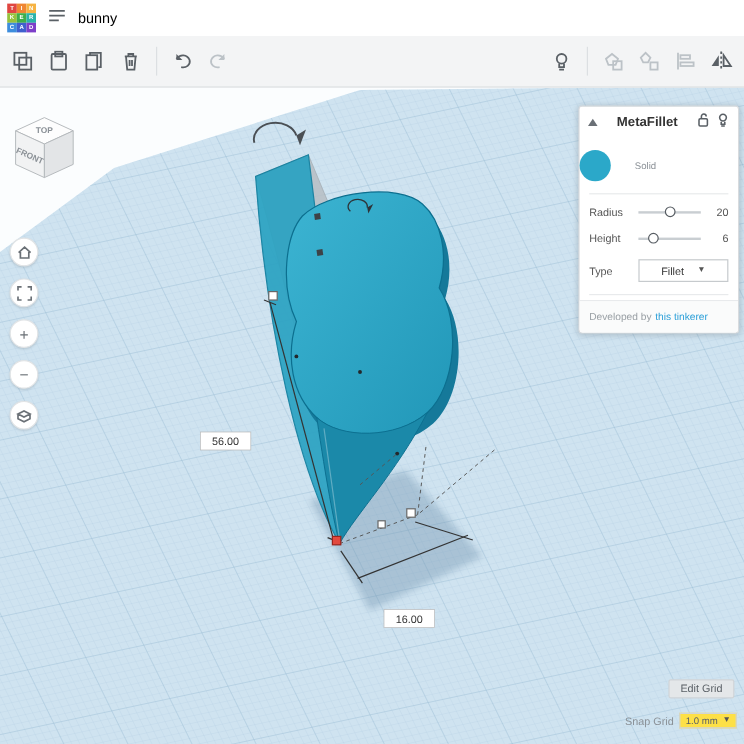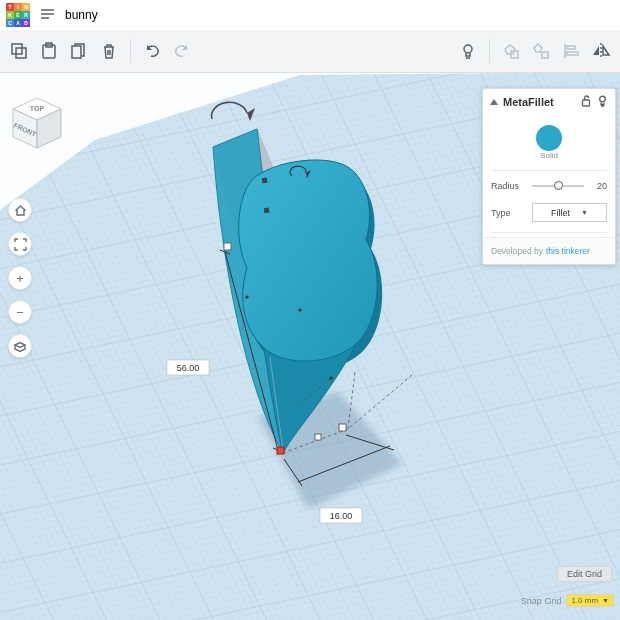--- a/index.html
+++ b/index.html
@@ -40,24 +40,24 @@
            border:1px solid #e1e4e6;box-shadow:0 1px 2px rgba(0,0,0,.12);display:flex;
            align-items:center;justify-content:center;color:#6a7076;font-size:13px;z-index:6;}
   .nav-btn svg{stroke:#6a7076;fill:none;stroke-width:1.4;}
 
   
   .panel{position:absolute;top:88px;right:4px;width:132px;background:#fff;border:1px solid #d8dbde;
          border-radius:3px;box-shadow:0 1px 5px rgba(0,0,0,.18);z-index:9;}
   .panel-header{display:flex;align-items:center;gap:5px;height:26px;padding:0 7px;}
   .collapse-tri{width:0;height:0;border-left:4px solid transparent;border-right:4px solid transparent;
                 border-bottom:6px solid #6a7076;}
-  .panel-title{flex:1;font-size:11px;font-weight:bold;color:#333;}
+  .panel-title{flex:1;font-size:11px;font-weight:bold;color:#333;margin-left:11px;}
   .panel-header svg{stroke:#5a6066;fill:none;stroke-width:1.3;}
   .swatches{display:flex;padding:10px 0 6px;}
-  .swatch-col{flex:1;display:flex;flex-direction:column;align-items:center;gap:0;}
+  .swatch-col{flex:1;display:flex;align-items:center;gap:20px;}
   .swatch-col + .swatch-col{border-left:1px solid #eceeef;}
   .swatch-circle{width:26px;height:26px;border-radius:50%;}
   .swatch-solid{background:#2ba8c9;}
   .swatch-hole{background:repeating-linear-gradient(45deg,#c6cbcf 0 2px,#f3f4f5 2px 4px);
                border:1px solid #9aa0a5;box-sizing:border-box;}
   .swatch-label{font-size:8px;color:#8a9096;}
   .panel-divider{border:none;border-top:1px solid #e8eaec;margin:4px 8px;}
   .p-row{display:flex;align-items:center;padding:6px 8px;font-size:9px;color:#555;}
   .p-label{width:34px;}
   .slider{flex:1;height:2px;background:#c9ced2;position:relative;margin:0 7px;}
@@ -342,20 +342,27 @@
   <hr class="panel-divider">
 
   <div class="p-row">
     <span class="p-label">Radius</span>
     <span class="slider">
       <span class="slider-thumb" style="left:42%;"></span>
     </span>
     <span class="p-value">20</span>
   </div>
 
+  <div class="p-row">
+    <span class="p-label">Height</span>
+    <span class="slider">
+      <span class="slider-thumb" style="left:16%;"></span>
+    </span>
+    <span class="p-value">6</span>
+  </div>
 
   <div class="p-row">
     <span class="p-label">Type</span>
     <span class="type-select">
       <span>Fillet</span>
       <span class="caret">▼</span>
     </span>
   </div>
 
   <hr class="panel-divider">

